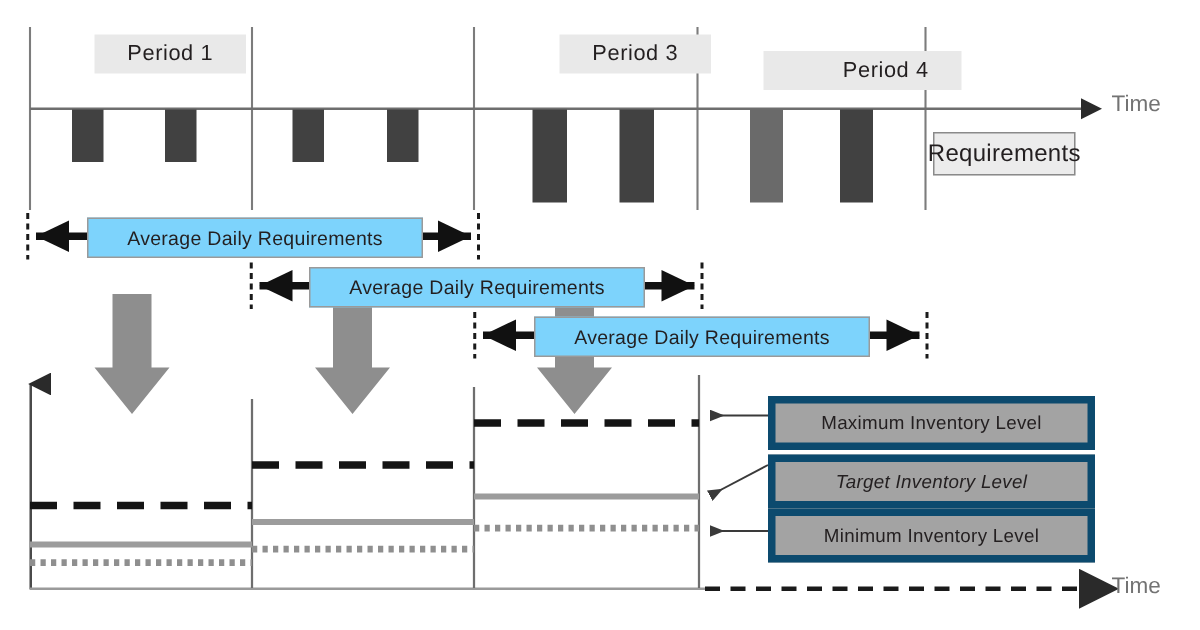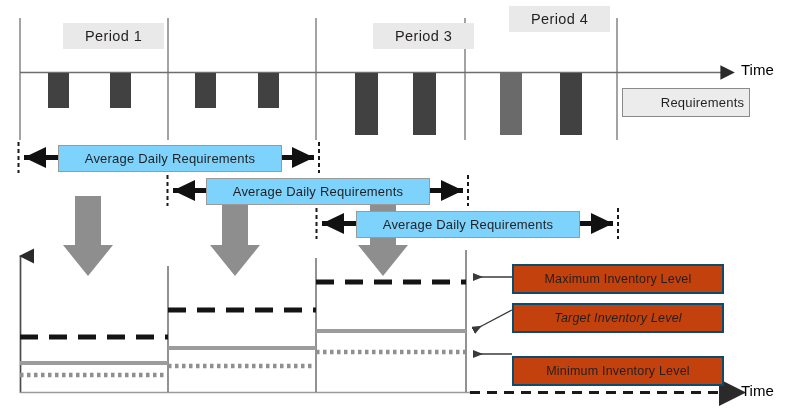--- a/index.html
+++ b/index.html
@@ -14,27 +14,27 @@
   
   .chip{
     position:absolute;
     background:#e9e9e9;
     display:flex;align-items:center;justify-content:center;
     font-size:13px;letter-spacing:.2px;white-space:nowrap;
     color:#231f20;
   }
   .chip.period{font-size:14.5px;letter-spacing:.4px;margin-left:19px;}
   .chip.bordered{border:1px solid #8a8a8a;background:#ececec;}
-  .chip.small{font-size:13px;padding-left:33px;}
+  .chip.small{font-size:16px;}
   .chip.adr{font-size:13px;border:1px solid #9a9a9a;background:#7dd3fc;
             box-shadow:0 0 0 0 transparent;}
-  .chip.legend{font-size:12.5px;border:2px solid #0c4a6e;background:#c2410c;}
+  .chip.legend{font-size:12.5px;border:5px solid #0c4a6e;background:#a3a3a3;}
 
   .axislabel{
-    position:absolute;font-size:15px;color:#000000;white-space:nowrap;
+    position:absolute;font-size:15px;color:#737373;white-space:nowrap;
   }
 </style>
 </head>
 <body>
 
 <div class="stage">
 
   <svg class="layer" viewBox="0 0 800 420" xmlns="http://www.w3.org/2000/svg">
     <defs>
       <marker id="arrTime" markerWidth="9" markerHeight="9" refX="1" refY="4.5" orient="auto" markerUnits="strokeWidth">
@@ -133,29 +133,29 @@
 
     <g stroke="#3a3a3a" stroke-width="1.3" fill="none">
       <line x1="512" y1="277" x2="474" y2="277" marker-end="url(#arrThinL)"></line>
       <line x1="512" y1="310" x2="474" y2="330" marker-end="url(#arrThinL)"></line>
       <line x1="512" y1="354" x2="474" y2="354" marker-end="url(#arrThinL)"></line>
     </g>
   </svg>
 
   <div class="chip period" style="left:44px;top:23px;width:101px;height:26px;">Period  1</div>
   <div class="chip period" style="left:354px;top:23px;width:101px;height:26px;">Period  3</div>
-  <div class="chip period" style="left:490px;top:6px;width:101px;height:26px;">Period  4</div>
+  <div class="chip period" style="left:490px;top:34px;width:101px;height:26px;padding-left:31px;">Period  4</div>
 
   <div class="axislabel" style="left:741px;top:61px;">Time</div>
 
   <div class="chip bordered small" style="left:622px;top:88px;width:93px;height:27px;">Requirements</div>
 
   <div class="chip adr" style="left:58px;top:145px;width:222px;height:25px;">Average Daily Requirements</div>
   <div class="chip adr" style="left:206px;top:178px;width:222px;height:25px;">Average Daily Requirements</div>
   <div class="chip adr" style="left:356px;top:211px;width:222px;height:25px;">Average Daily Requirements</div>
 
   <div class="chip legend" style="left:512px;top:264px;width:208px;height:26px;">Maximum Inventory Level</div>
   <div class="chip legend" style="left:512px;top:303px;width:208px;height:26px;font-style:italic;">Target Inventory Level</div>
-  <div class="chip legend" style="left:512px;top:356px;width:208px;height:26px;">Minimum Inventory Level</div>
+  <div class="chip legend" style="left:512px;top:339px;width:208px;height:26px;">Minimum Inventory Level</div>
 
   <div class="axislabel" style="left:741px;top:382px;">Time</div>
 
 </div>
 
 </body></html>

